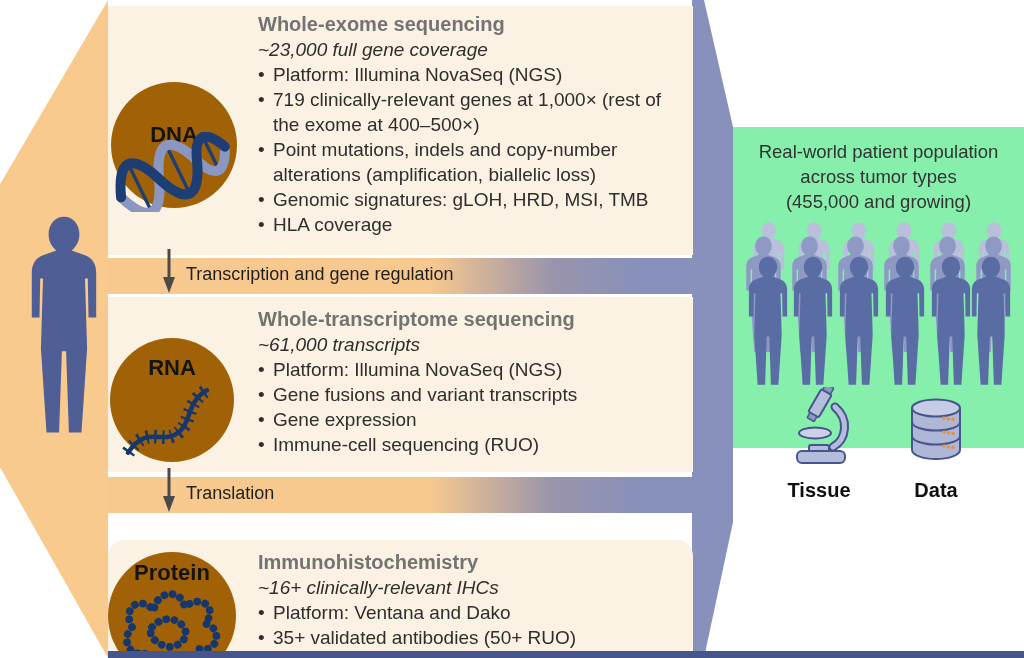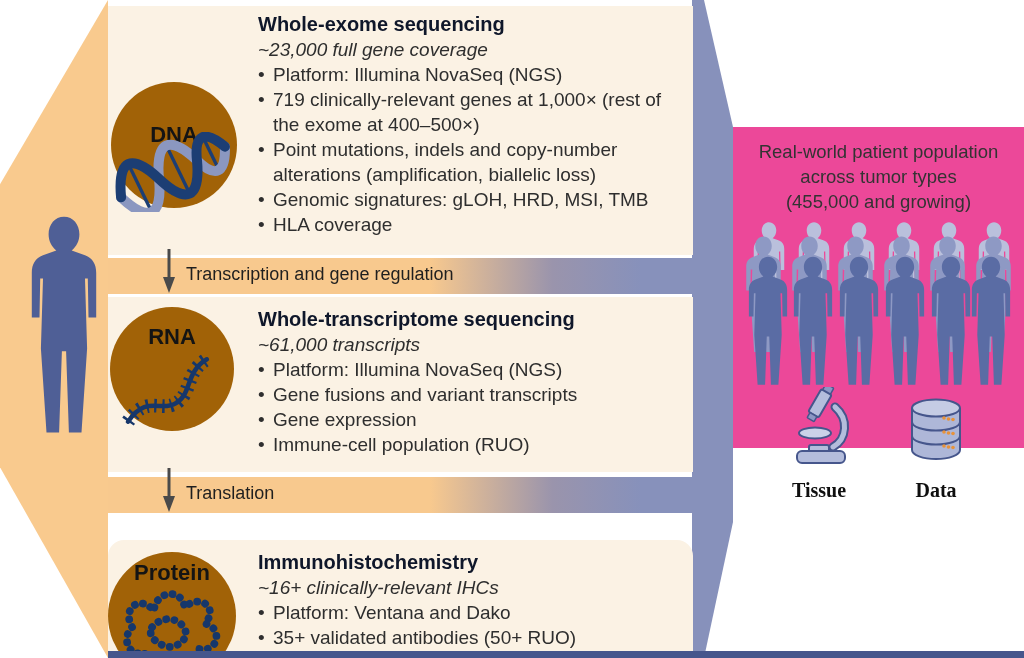--- a/index.html
+++ b/index.html
@@ -12,53 +12,53 @@
   
   .vband{position:absolute;left:688px;top:0;width:48px;height:658px;}
   
   .panel{position:absolute;left:108px;width:585px;background:#FBF2E4;}
   #panel-dna{top:6px;height:249px;}
   #panel-rna{top:297px;height:175px;}
   #panel-protein{top:540px;height:144px;overflow:visible;border-radius:16px;}
   .ptext{position:absolute;left:150px;top:6px;width:428px;font-size:19px;line-height:25px;}
   #panel-rna .ptext{top:10px;}
   #panel-protein .ptext{top:10px;}
-  .ptext h3{margin:0;font-size:20px;line-height:25px;color:#0f172a;}
+  .ptext h3{margin:0;font-size:20px;line-height:25px;color:#737373;}
   .sub{margin:0;font-style:italic;}
   .ptext ul{margin:0;padding:0;list-style:none;}
   .ptext li{padding-left:15px;}
   .ptext li::before{content:"\2022";display:inline-block;width:15px;margin-left:-15px;}
   
   .chip{position:absolute;border-radius:50%;background:#a16207;}
   #chip-dna{left:3px;top:76px;width:126px;height:126px;}
-  #chip-rna{left:2px;top:10px;width:124px;height:124px;}
+  #chip-rna{left:2px;top:41px;width:124px;height:124px;}
   #chip-protein{left:0px;top:12px;width:128px;height:128px;}
   .chip-label{position:absolute;left:0;right:0;text-align:center;font-weight:bold;
               font-size:22px;color:#141414;}
   #chip-dna .chip-label{top:40px;}
   #chip-rna .chip-label{top:17px;}
   #chip-protein .chip-label{top:8px;}
   .chip svg{position:absolute;}
   
   .band{position:absolute;left:108px;width:585px;height:36px;overflow:visible;
         background:linear-gradient(90deg,#F8C98E 0%,#F8C98E 55%,#9A94AC 76%,#8791BB 91%,#8791BB 100%);}
   #band-transcription{top:258px;}
   #band-translation{top:477px;}
   .band .down-arrow{position:absolute;left:54px;top:-10px;width:14px;height:46px;overflow:visible;}
   .band-label{position:absolute;left:78px;top:6px;font-size:18px;color:#1f1f1f;}
   
   .footer-bar{position:absolute;left:108px;top:651px;width:916px;height:7px;background:#46568C;}
   
-  .right-panel{position:absolute;left:733px;top:127px;width:291px;height:321px;background:#ec4899;}
+  .right-panel{position:absolute;left:733px;top:127px;width:291px;height:321px;background:#86efac;}
   .rp-title{position:absolute;top:12px;left:0;right:0;text-align:center;font-size:18.5px;
             line-height:25px;color:#333;}
   .crowd{position:absolute;left:8px;top:92px;width:275px;height:172px;}
   .micro{position:absolute;left:56px;top:260px;width:64px;height:80px;}
   .datab{position:absolute;left:174px;top:270px;width:58px;height:66px;}
-  .rp-label{position:absolute;top:352px;text-align:center;font-weight:bold;font-size:20px;color:#0f0f0f;font-family:Liberation Serif, serif;}
+  .rp-label{position:absolute;top:352px;text-align:center;font-weight:bold;font-size:20px;color:#0f0f0f;}
   #tissue-label{left:26px;width:120px;}
   #data-label{left:158px;width:90px;}
   .hidden-defs{position:absolute;width:0;height:0;overflow:hidden;}
 </style>
 </head>
 <body>
 
 <svg class="hidden-defs" aria-hidden="true">
   <symbol id="person" viewBox="0 0 60 160">
     <path d="M30 2 C36.5 2 41 7.5 41 14.5 C41 19.5 38.8 23.5 35.5 26 L45 29.5 C50.5 31.5 53 36 53 42 L53 74 L47.5 74 L47 46 L45 46 L46.5 96 L42.5 156 L33.5 156 L31.5 98 L28.5 98 L26.5 156 L17.5 156 L13.5 96 L15 46 L13 46 L12.5 74 L7 74 L7 42 C7 36 9.5 31.5 15 29.5 L24.5 26 C21.2 23.5 19 19.5 19 14.5 C19 7.5 23.5 2 30 2 Z"></path>
@@ -118,21 +118,21 @@
         <path d="M8 88 C28 58 44 78 60 68 C78 58 70 34 94 20" fill="none" stroke="#16376B" stroke-width="5" stroke-linecap="round"></path>
       </svg>
     </div>
     <div class="ptext">
       <h3>Whole-transcriptome sequencing</h3>
       <div class="sub">~61,000 transcripts</div>
       <ul>
         <li>Platform: Illumina NovaSeq (NGS)</li>
         <li>Gene fusions and variant transcripts</li>
         <li>Gene expression</li>
-        <li>Immune-cell population (RUO)</li>
+        <li>Immune-cell sequencing (RUO)</li>
       </ul>
     </div>
   </div>
 
   <div class="band" id="band-translation">
     <svg class="down-arrow" viewBox="0 0 14 46">
       <line x1="7" y1="1" x2="7" y2="30" stroke="#4a4a4a" stroke-width="3"></line>
       <polygon points="1,29 13,29 7,45" fill="#4a4a4a"></polygon>
     </svg>
     <span class="band-label">Translation</span>

